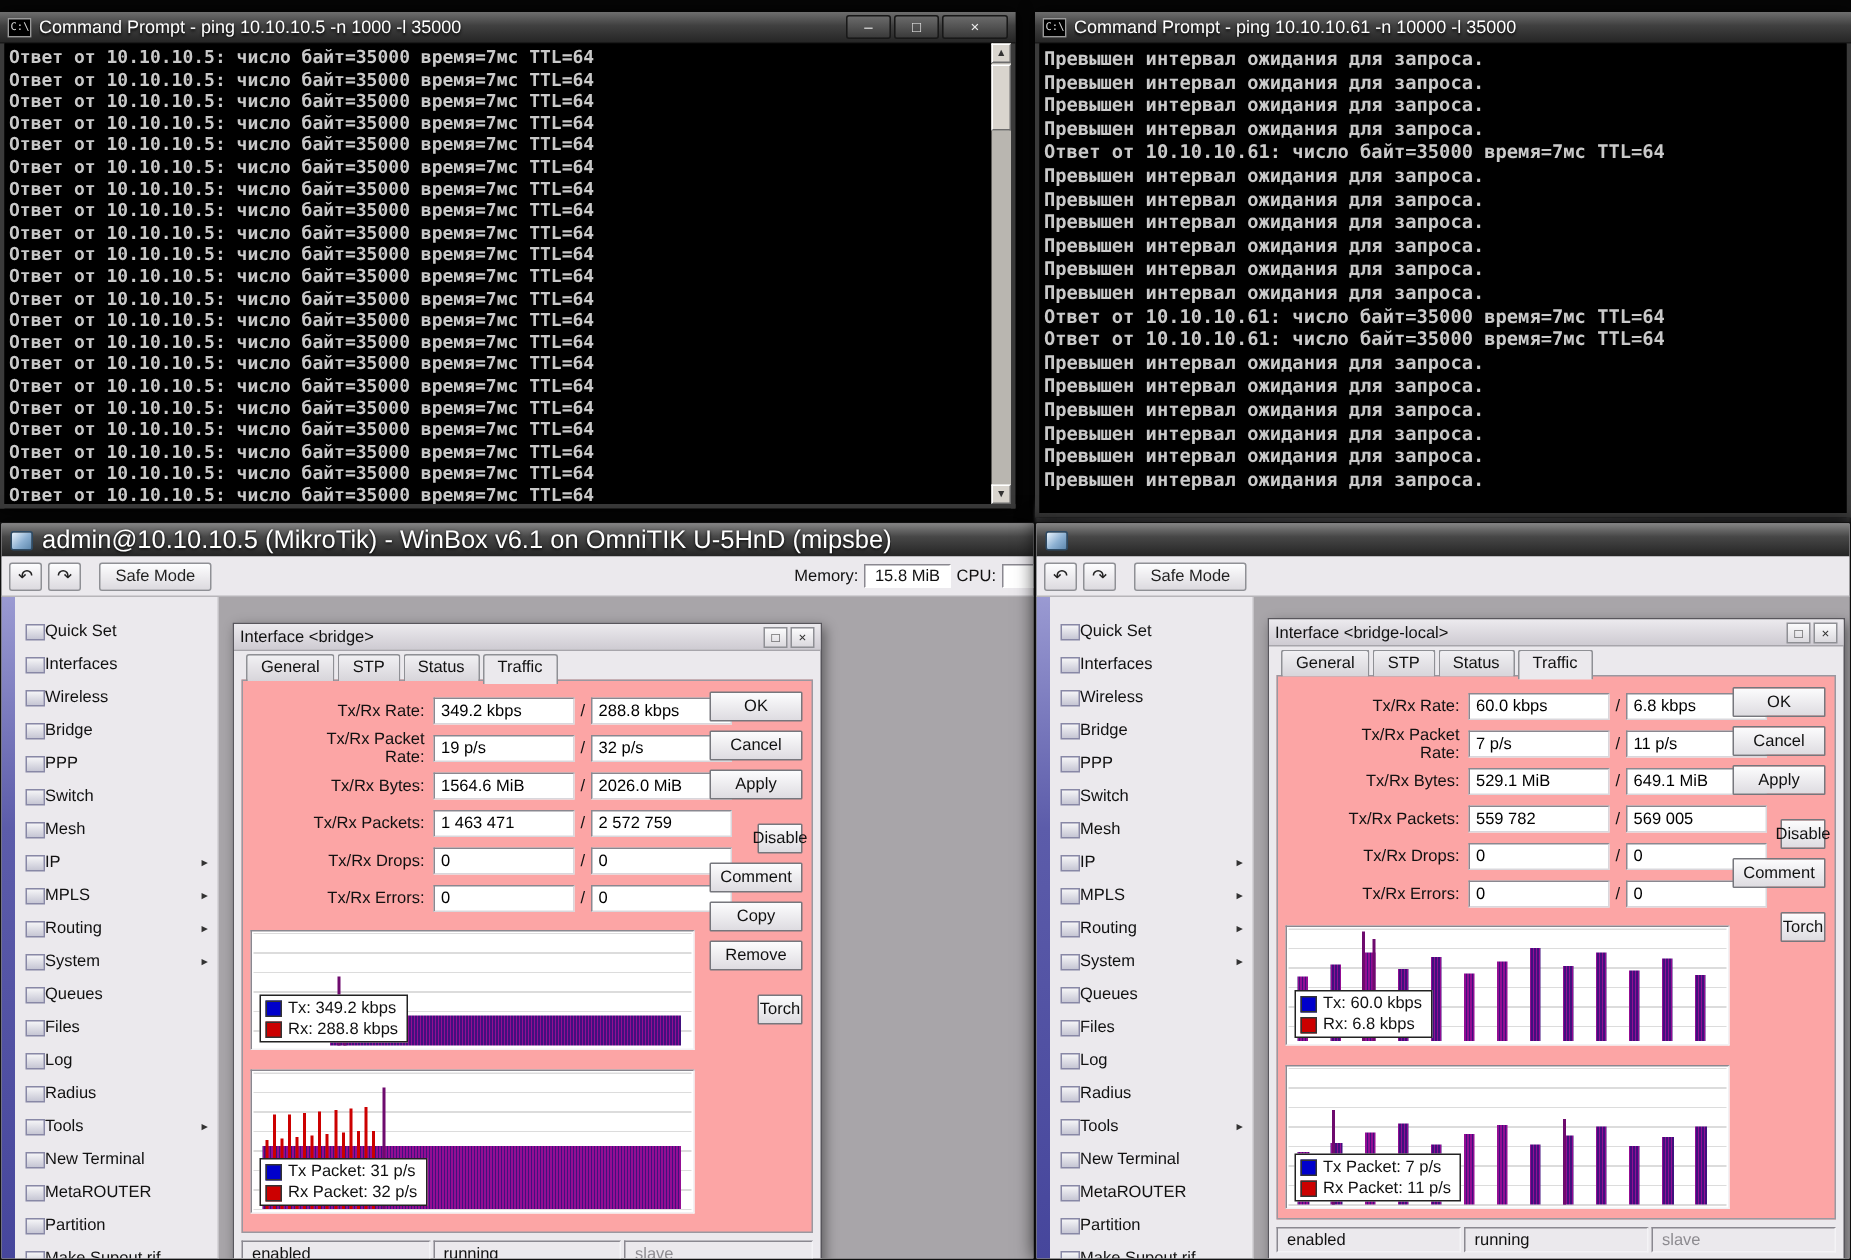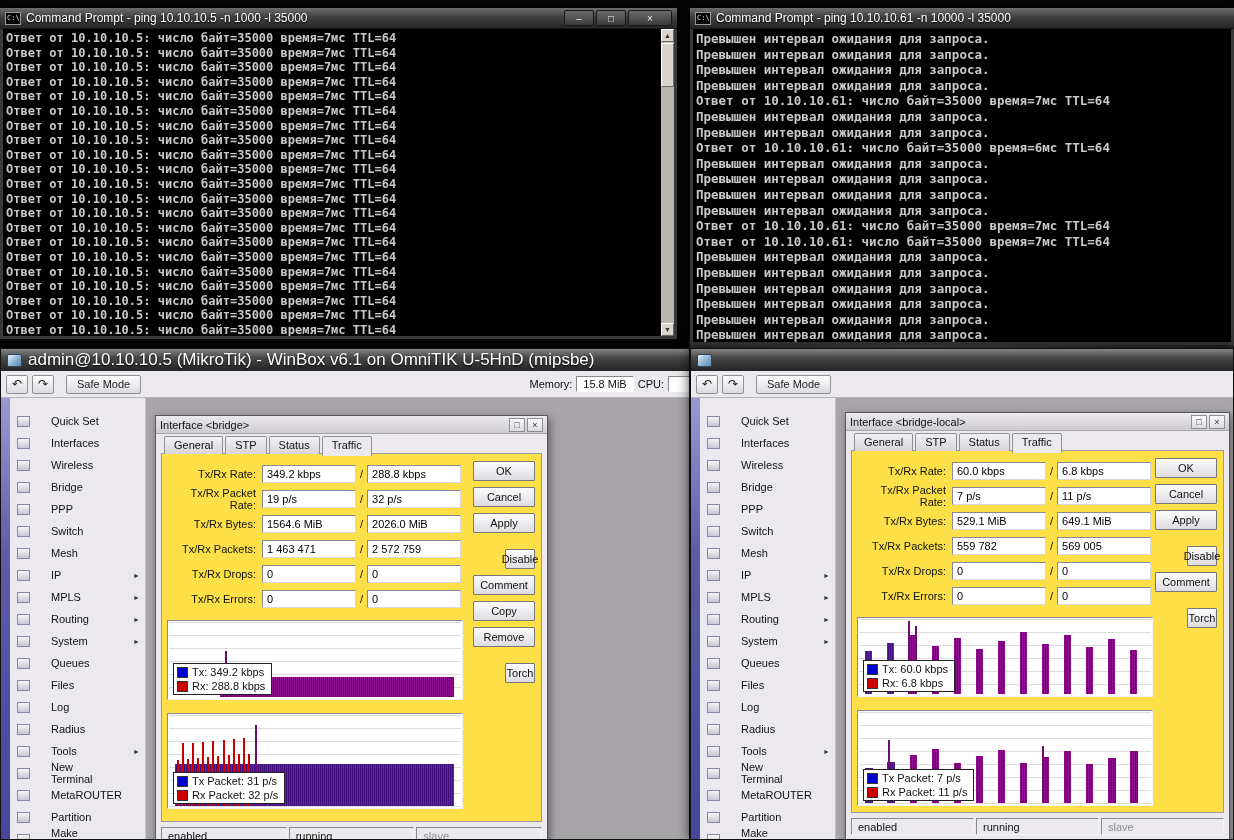--- a/index.html
+++ b/index.html
@@ -46,39 +46,39 @@
   .wb-toolbar{height:27px;background:#ebe9ed;border-bottom:1px solid #b7b5b9;display:flex;align-items:center;gap:4px;padding:0 5px;overflow:hidden;}
   .tb-btn{min-width:22px;height:19px;border:1px solid #8f9095;background:linear-gradient(#fdfdfe,#dcdadf);
     font-size:12px;color:#222;display:flex;align-items:center;justify-content:center;border-radius:2px;}
   .tb-btn.safe{padding:0 10px;font-size:11px;margin-left:8px;}
   .tb-right{margin-left:auto;display:flex;align-items:center;gap:4px;font-size:11px;color:#111;white-space:nowrap;}
   .tb-field{border:1px solid;border-color:#8a8890 #fff #fff #8a8890;background:#fff;padding:1px 6px;height:16px;font-size:11px;}
   .tb-field.cpu-box{width:46px;margin-right:-30px;}
   .wb-main{position:absolute;top:49px;bottom:0;left:0;right:0;display:flex;}
   .wb-sidestrip{width:9px;background:linear-gradient(180deg,#9a9ad2,#5c5caa 35%,#46469c);flex:0 0 auto;}
   .wb-sidebar{width:136px;background:#ebe9ed;padding-top:12px;overflow:hidden;flex:0 0 auto;border-right:1px solid #c4c2c6;}
-  .side-item{height:22px;display:flex;align-items:center;gap:21px;padding:0 5px 0 7px;font-size:11px;color:#111;cursor:default;}
+  .side-item{height:22px;display:flex;align-items:center;gap:0;padding:0 5px 0 7px;font-size:11px;color:#111;cursor:default;}
   .side-icon{width:13px;height:11px;background:linear-gradient(#f5f5f7,#c6c6d4);border:1px solid #8888a6;flex:0 0 auto;}
   .side-arrow{margin-left:auto;font-size:7px;color:#333;}
   .wb-workarea{flex:1;background:#a8a5a9;position:relative;overflow:hidden;}
 
   
   .dialog{position:absolute;background:#ebe9ed;border:1px solid #58565c;box-shadow:2px 3px 8px rgba(0,0,0,.45);}
   #dlgL{left:9px;top:17px;width:393px;height:434px;}
   #dlgR{left:9px;top:14px;width:385px;height:434px;}
   .dlg-titlebar{height:18px;background:linear-gradient(#eceaee,#cecbd2);border-bottom:1px solid #a7a5ab;
     display:flex;align-items:center;padding:0 4px;font-size:11px;}
   .dlg-title{flex:1;color:#111;white-space:nowrap;overflow:hidden;}
   .dlg-btn{width:16px;height:14px;border:1px solid #8f9095;background:linear-gradient(#fbfbfc,#dbd9de);
     font-size:9px;line-height:12px;text-align:center;margin-left:2px;color:#333;}
   .dlg-tabs{position:absolute;top:20px;left:8px;display:flex;gap:2px;z-index:2;}
   .dlg-tab{padding:2px 9px 3px;font-size:11px;border:1px solid #8f9095;border-bottom:none;border-radius:2px 2px 0 0;
     background:linear-gradient(#f1f0f3,#d7d5da);color:#111;}
   .dlg-tab.active{background:#ebe9ed;padding-bottom:5px;margin-bottom:-2px;}
-  .dlg-frame{position:absolute;left:5px;right:5px;top:37px;border:1px solid #9a98a0;background:#fde047;}
+  .dlg-frame{position:absolute;left:5px;right:5px;top:37px;border:1px solid #9a98a0;background:#fca5a5;padding-left:27px;}
   #dlgL .dlg-frame{height:369px;}
   #dlgR .dlg-frame{height:363px;}
   .dlg-fields{padding-top:10px;display:flex;flex-direction:column;gap:5px;}
   .field-row{display:flex;align-items:center;height:20px;}
   .field-label{width:100px;text-align:right;padding-right:6px;font-size:11px;color:#111;flex:0 0 auto;}
   .field-box{width:94px;height:18px;background:#fff;border:1px solid;border-color:#8a8890 #d9d7dc #d9d7dc #8a8890;
     font-size:11px;padding:2px 4px;white-space:nowrap;overflow:hidden;}
   .field-sep{padding:0 4px;font-size:11px;color:#111;}
   .dlg-buttons{position:absolute;top:7px;right:6px;width:62px;display:flex;flex-direction:column;gap:6px;}
   .dlg-button{height:20px;border:1px solid #76777d;background:linear-gradient(#fcfcfd,#dedce1);
@@ -163,21 +163,20 @@
     <div class="cmd-body">
       <div class="cmd-lines">
 
       <div class="cmd-line">Превышен интервал ожидания для запроса.</div>
           <div class="cmd-line">Превышен интервал ожидания для запроса.</div>
           <div class="cmd-line">Превышен интервал ожидания для запроса.</div>
           <div class="cmd-line">Превышен интервал ожидания для запроса.</div>
           <div class="cmd-line">Ответ от 10.10.10.61: число байт=35000 время=7мс TTL=64</div>
           <div class="cmd-line">Превышен интервал ожидания для запроса.</div>
           <div class="cmd-line">Превышен интервал ожидания для запроса.</div>
-          <div class="cmd-line">Ответ от 10.10.10.61: число байт=35000 время=6мс TTL=64</div>
           <div class="cmd-line">Превышен интервал ожидания для запроса.</div>
           <div class="cmd-line">Превышен интервал ожидания для запроса.</div>
           <div class="cmd-line">Превышен интервал ожидания для запроса.</div>
           <div class="cmd-line">Превышен интервал ожидания для запроса.</div>
           <div class="cmd-line">Ответ от 10.10.10.61: число байт=35000 время=7мс TTL=64</div>
           <div class="cmd-line">Ответ от 10.10.10.61: число байт=35000 время=7мс TTL=64</div>
           <div class="cmd-line">Превышен интервал ожидания для запроса.</div>
           <div class="cmd-line">Превышен интервал ожидания для запроса.</div>
           <div class="cmd-line">Превышен интервал ожидания для запроса.</div>
           <div class="cmd-line">Превышен интервал ожидания для запроса.</div>

